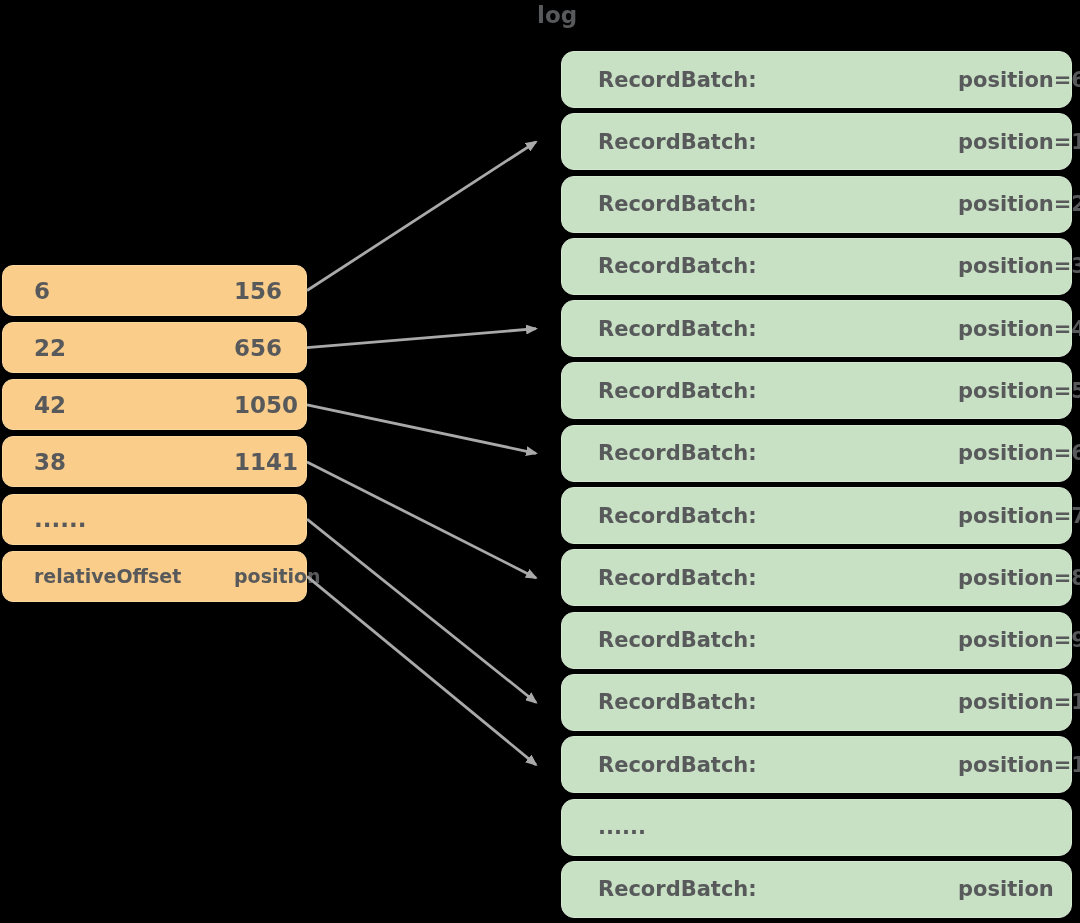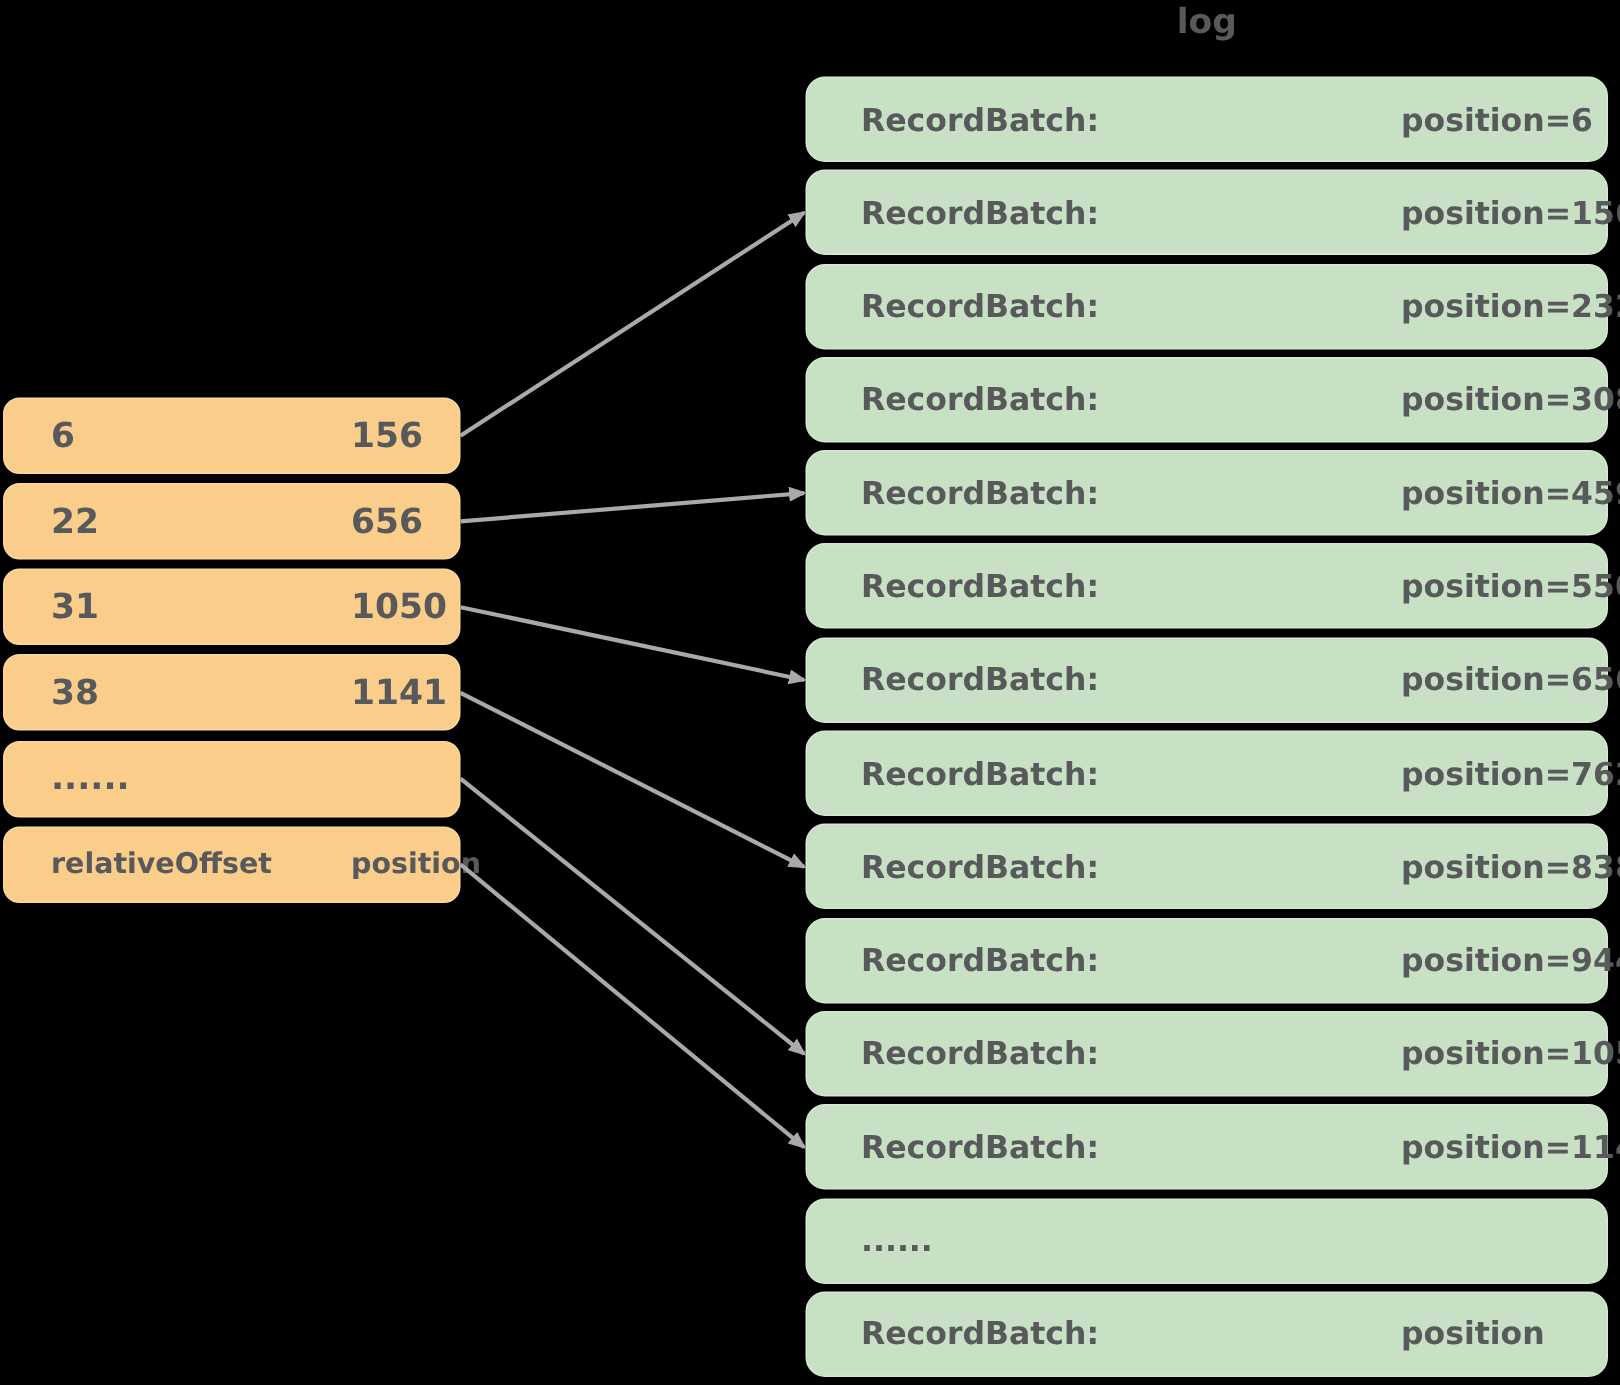--- a/index.html
+++ b/index.html
@@ -6,21 +6,20 @@
   .canvas {
     position: relative;
     width: 1080px;
     height: 923px;
     background: var(--bg, #000);
     overflow: hidden;
     font-family: "DejaVu Sans", "Liberation Sans", sans-serif;
   }
   .col-title {
     position: absolute;
-    text-align: center;
     font-size: 23px;
     font-weight: bold;
     color: var(--text, #58595B);
   }
   .index-title { left: 2px; top: 208px; width: 305px; }
   .log-title   { left: 537px; top: 2px; width: 535px; }
 
   .index-col {
     position: absolute;
     left: 2px; top: 265px;
@@ -65,20 +64,21 @@
     box-sizing: border-box;
     background: var(--log-box, #C8E0C4);
     border: 1.5px solid var(--log-border, #D5E8D2);
     border-radius: 13px;
     display: flex;
     align-items: center;
     padding-left: 36px;
     font-size: 21px;
     font-weight: bold;
     color: var(--text, #58595B);
+    margin-left: 24px;
   }
   .log-row .cell-pos {
     position: absolute;
     left: 396px;
     white-space: nowrap;
   }
   .arrow-layer {
     position: absolute;
     left: 0; top: 0;
     pointer-events: none;
@@ -94,21 +94,21 @@
   <div class="index-col">
     <div class="index-row">
       <span class="cell-left">6</span>
       <span class="cell-right">156</span>
     </div>
     <div class="index-row">
       <span class="cell-left">22</span>
       <span class="cell-right">656</span>
     </div>
     <div class="index-row">
-      <span class="cell-left">31</span>
+      <span class="cell-left">42</span>
       <span class="cell-right">1050</span>
     </div>
     <div class="index-row">
       <span class="cell-left">38</span>
       <span class="cell-right">1141</span>
     </div>
     <div class="index-row">
       <span class="cell-left">......</span>
       <span class="cell-right"></span>
     </div>

